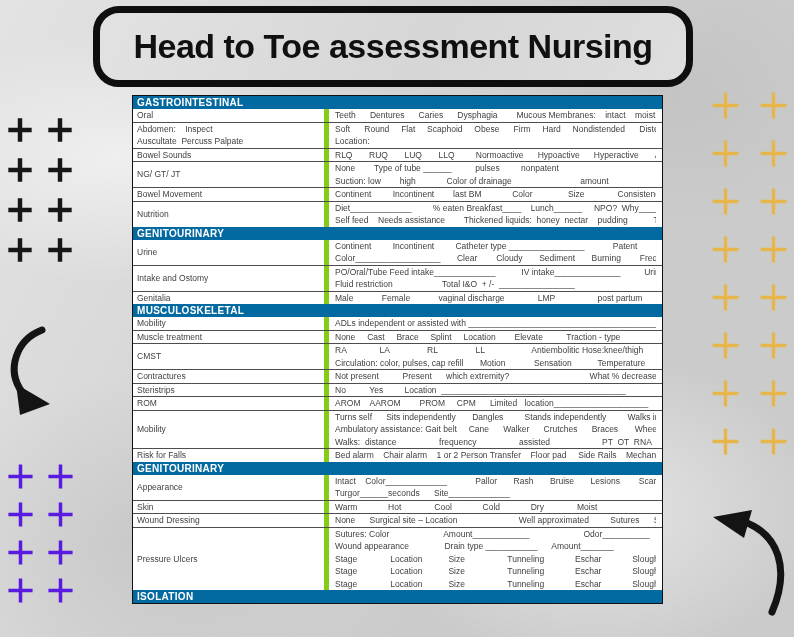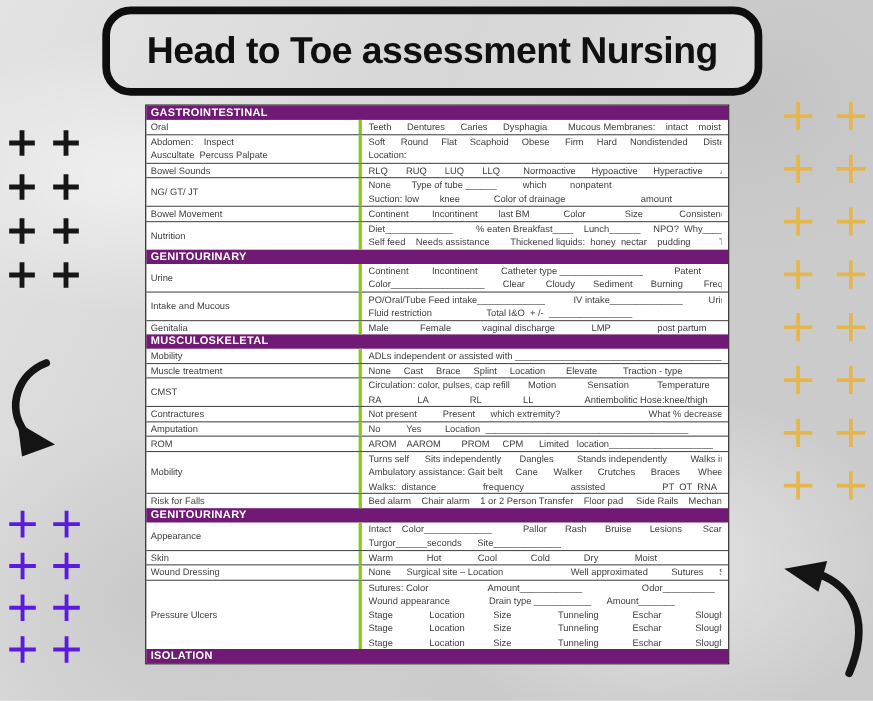--- a/index.html
+++ b/index.html
@@ -23,27 +23,27 @@
   }
   .title-text {
     font-size:34px; font-weight:bold; color:#101010; letter-spacing:-0.5px; white-space:nowrap;
   }
   .form {
     position:absolute; left:132px; top:95px; width:531px; box-sizing:border-box;
     background:#ffffff; border:1.5px solid #111;
     font-size:8.5px; color:#3f3f3f;
   }
   .section-header {
-    background:#701a75; color:#fff; font-weight:bold; font-size:10px;
+    background:#0369a1; color:#fff; font-weight:bold; font-size:10px;
     line-height:13px; height:13px; padding:0 4px; letter-spacing:.3px;
   }
   .row { display:flex; align-items:stretch; }
   .row + .row { border-top:1px solid #4d4d4d; }
   .cell-label {
-    width:196px; box-sizing:border-box; border-right:3px solid #84cc16;
+    width:196px; box-sizing:border-box; border-right:5px solid #84cc16;
     padding:0 4px; display:flex; flex-direction:column; justify-content:center;
     white-space:pre-wrap; line-height:12.5px;
   }
   .cell-value {
     flex:1; padding:0 6px; display:flex; flex-direction:column; justify-content:center;
     overflow:hidden;
   }
   .tline { white-space:pre; line-height:12.5px; min-height:12.5px; overflow:hidden; }
   .plus-grid { position:absolute; }
   .plus-grid svg { position:absolute; display:block; }
@@ -76,22 +76,22 @@
       </div>
       <div class="row">
         <div class="cell-label">Bowel Sounds</div>
         <div class="cell-value">
           <div class="tline">RLQ       RUQ       LUQ       LLQ         Normoactive      Hypoactive      Hyperactive       Absent</div>
         </div>
       </div>
       <div class="row">
         <div class="cell-label">NG/ GT/ JT</div>
         <div class="cell-value">
-          <div class="tline">None        Type of tube ______          which         nonpatent</div>
-          <div class="tline">Suction: low        knee             Color of drainage                             amount</div>
+          <div class="tline">None        Type of tube ______          pulses         nonpatent</div>
+          <div class="tline">Suction: low        high             Color of drainage                             amount</div>
         </div>
       </div>
       <div class="row">
         <div class="cell-label">Bowel Movement</div>
         <div class="cell-value">
           <div class="tline">Continent         Incontinent        last BM             Color               Size              Consistency           Ostomy          Stool</div>
         </div>
       </div>
       <div class="row">
         <div class="cell-label">Nutrition</div>
@@ -102,21 +102,21 @@
       </div>
       <div class="section-header">GENITOURINARY</div>
       <div class="row">
         <div class="cell-label">Urine</div>
         <div class="cell-value">
           <div class="tline">Continent         Incontinent         Catheter type ________________            Patent        Nonpatent________________</div>
           <div class="tline">Color__________________       Clear        Cloudy       Sediment       Burning        Frequency</div>
         </div>
       </div>
       <div class="row">
-        <div class="cell-label">Intake and Mucous</div>
+        <div class="cell-label">Intake and Ostomy</div>
         <div class="cell-value">
           <div class="tline">PO/Oral/Tube Feed intake_____________           IV intake______________          Urine output__________        Other output</div>
           <div class="tline">Fluid restriction                     Total I&amp;O  + /-  ________________</div>
         </div>
       </div>
       <div class="row">
         <div class="cell-label">Genitalia</div>
         <div class="cell-value">
           <div class="tline">Male            Female            vaginal discharge              LMP                  post partum</div>
         </div>
@@ -130,32 +130,32 @@
       </div>
       <div class="row">
         <div class="cell-label">Muscle treatment</div>
         <div class="cell-value">
           <div class="tline">None     Cast     Brace     Splint     Location        Elevate          Traction - type                traction wt:</div>
         </div>
       </div>
       <div class="row">
         <div class="cell-label">CMST</div>
         <div class="cell-value">
+          <div class="tline">RA              LA                RL                LL                    Antiembolitic Hose:knee/thigh</div>
           <div class="tline">Circulation: color, pulses, cap refill       Motion            Sensation           Temperature</div>
-          <div class="tline">RA              LA                RL                LL                    Antiembolitic Hose:knee/thigh</div>
         </div>
       </div>
       <div class="row">
         <div class="cell-label">Contractures</div>
         <div class="cell-value">
           <div class="tline">Not present          Present      which extremity?                                  What % decreased?</div>
         </div>
       </div>
       <div class="row">
-        <div class="cell-label">Amputation</div>
+        <div class="cell-label">Steristrips</div>
         <div class="cell-value">
           <div class="tline">No          Yes         Location  _______________________________________</div>
         </div>
       </div>
       <div class="row">
         <div class="cell-label">ROM</div>
         <div class="cell-value">
           <div class="tline">AROM    AAROM        PROM     CPM      Limited   location____________________</div>
         </div>
       </div>

